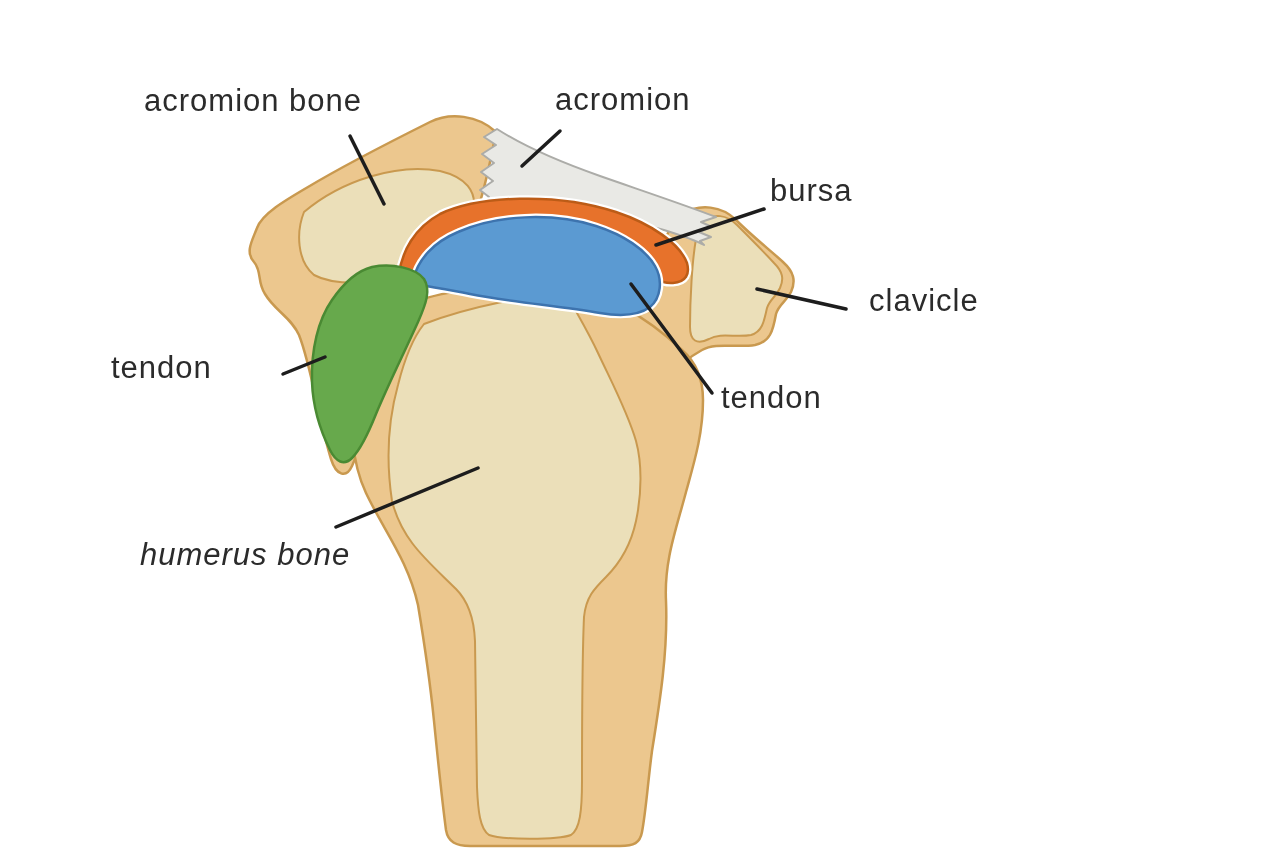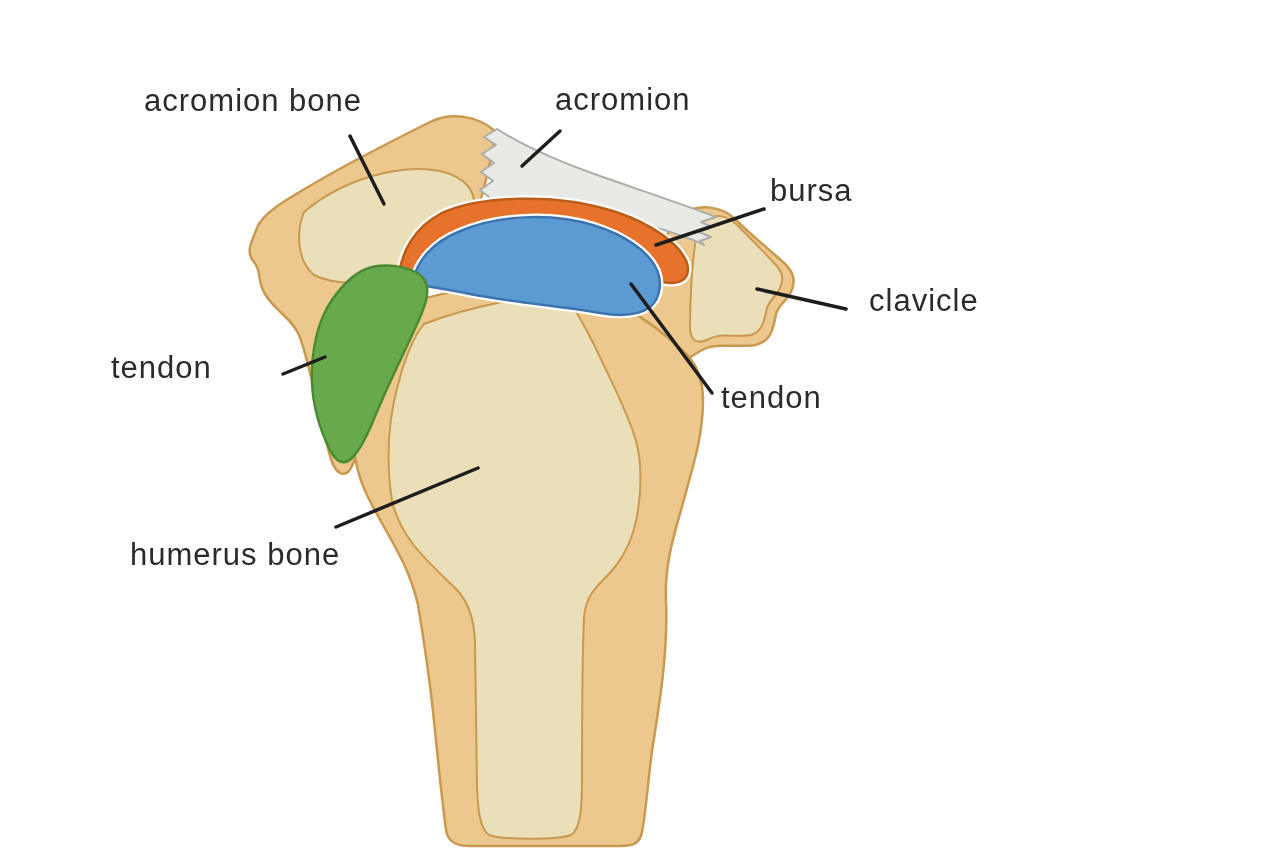--- a/index.html
+++ b/index.html
@@ -126,15 +126,15 @@
   <div class="label" style="left:555px; top:84px;">acromion</div>
 
   <div class="label" style="left:770px; top:175px;">bursa</div>
 
   <div class="label" style="left:853px; top:285px;margin-left:16px;">clavicle</div>
 
   <div class="label" style="left:111px; top:352px;">tendon</div>
 
   <div class="label" style="left:721px; top:382px;">tendon</div>
 
-  <div class="label wrap" style="left:130px; top:527px;">humerus bone</div>
+  <div class="label wrap" style="left:140px; top:527px;font-style:italic;">humerus bone</div>
 
 </div>
 
 </body></html>

